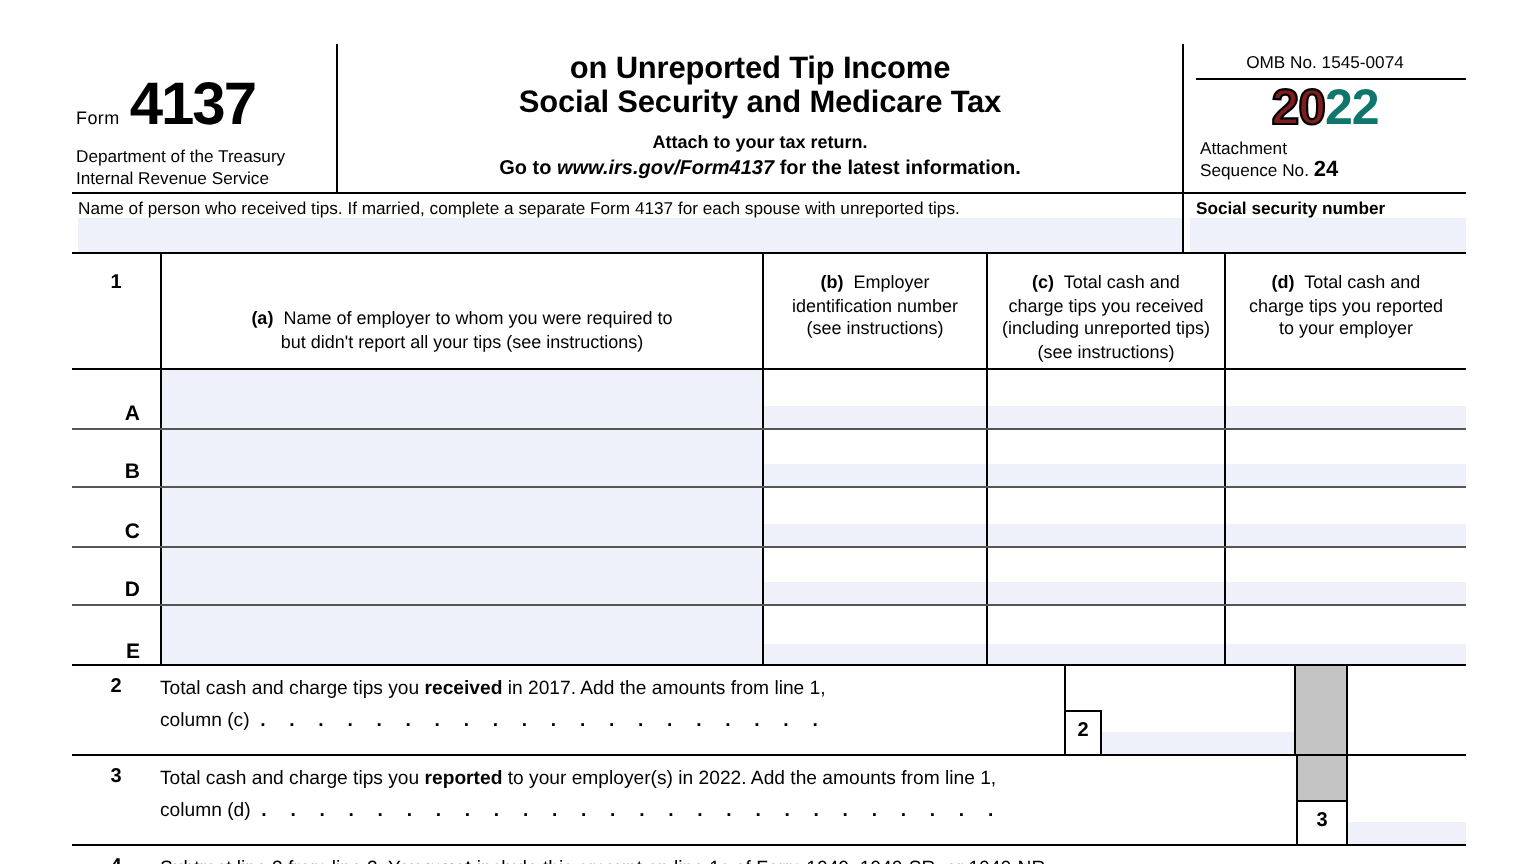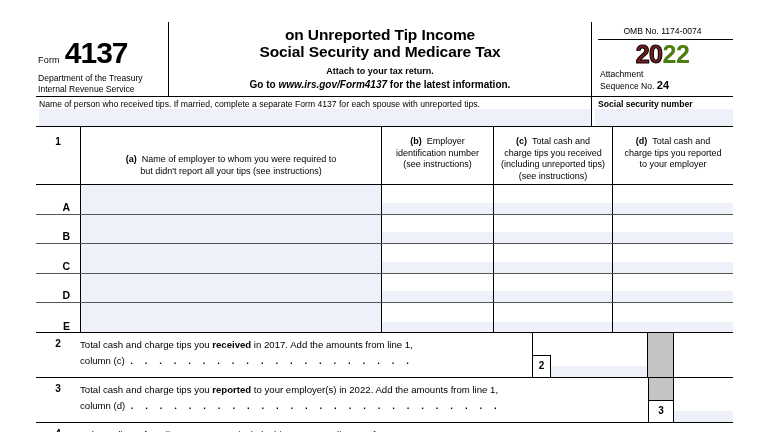--- a/index.html
+++ b/index.html
@@ -37,21 +37,21 @@
   .sub1{font-size:9px;font-weight:bold;margin-top:6px;}
   .sub2{font-size:10px;font-weight:bold;margin-top:2.5px;}
 
   .mh-right{
     width:141px;box-sizing:border-box;position:relative;text-align:center;
   }
   .omb{font-size:8.6px;padding-top:4px;}
   .omb-rule{position:absolute;left:6px;right:0;top:17px;border-top:.9px solid #000;}
   .yearwrap{margin-top:6px;font-size:25px;font-weight:bold;line-height:25px;letter-spacing:-.5px;}
   .yr-out{color:#7f1d1d;-webkit-text-stroke:1.1px #000;}
-  .yr-sol{color:#4d7c0f;}
+  .yr-sol{color:#0f766e;}
   .attach{font-size:8.6px;line-height:10.5px;text-align:left;padding-left:8px;margin-top:2px;}
   .attach .seq{font-size:11px;font-weight:bold;}
 
   
   .namerow{
     position:absolute;left:36px;top:96px;width:697px;height:30px;
     border-top:1.6px solid #000;box-sizing:border-box;display:flex;
   }
   .name-left{flex:1;position:relative;border-right:1.2px solid #000;box-sizing:border-box;}
   .name-right{width:141px;position:relative;}
@@ -142,21 +142,21 @@
       <div class="title">Social Security and Medicare Tax</div>
       <div class="sub1">Attach to your tax return.</div>
       <div class="sub2">
         <span>Go to</span>
         <span class="b-i">www.irs.gov/Form4137</span>
         <span>for the latest information.</span>
       </div>
     </div>
 
     <div class="mh-right">
-      <div class="omb">OMB No. 1174-0074</div>
+      <div class="omb">OMB No. 1545-0074</div>
       <div class="omb-rule"></div>
       <div class="yearwrap">
         <span class="yr-out">20</span><span class="yr-sol">22</span>
       </div>
       <div class="attach">
         <div>Attachment</div>
         <div><span>Sequence No.</span> <span class="seq">24</span></div>
       </div>
     </div>
   </div>

